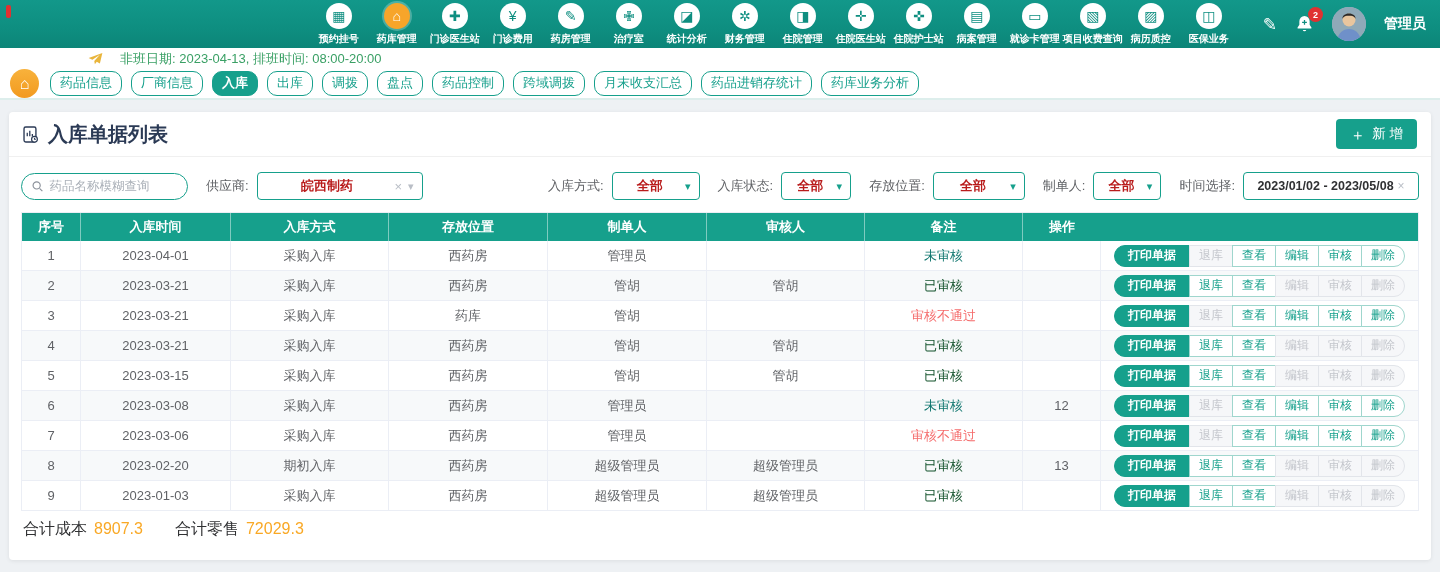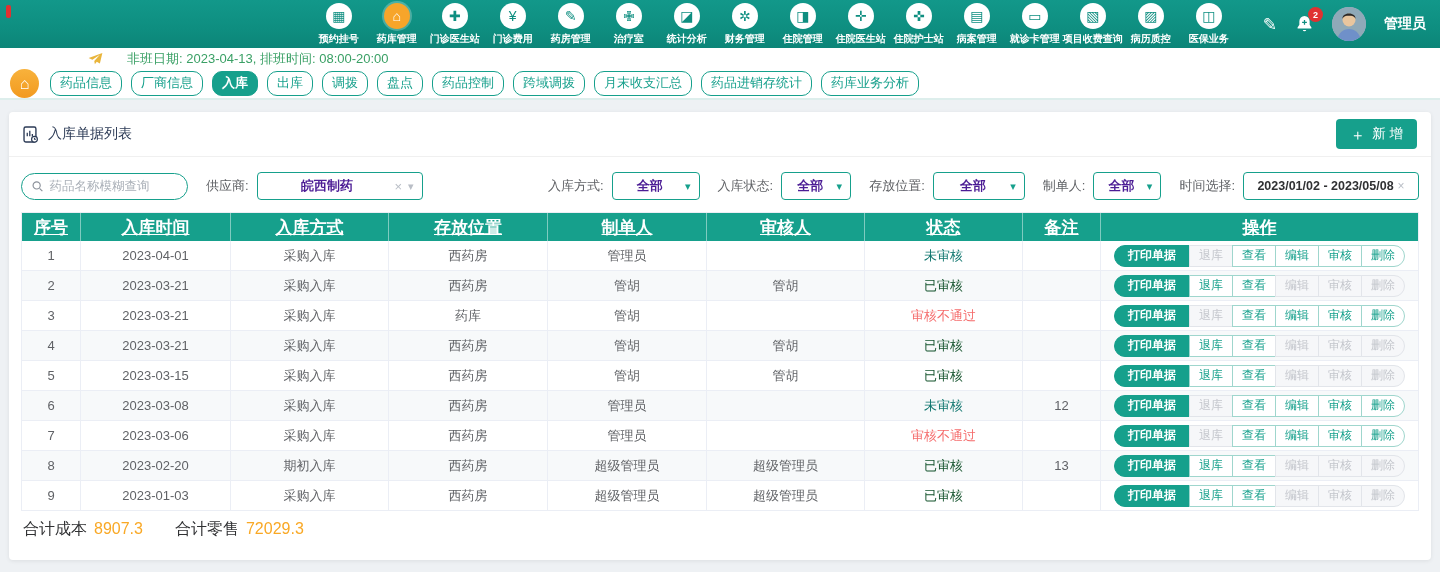--- a/index.html
+++ b/index.html
@@ -15,59 +15,59 @@
   .nav-item.active .circ { background:#f7a52a; color:#ffffff; box-shadow:0 0 0 2px rgba(255,255,255,.25); }
   .nav-item .lbl { margin-top:3px; font-size:10px; color:#ffffff; white-space:nowrap; font-weight:700; }
   .top-actions { display:flex; align-items:center; margin-left:26px; gap:18px; }
   .pencil { color:#fff; font-size:17px; cursor:pointer; transform:rotate(0deg); }
   .bell-wrap { position:relative; cursor:pointer; display:flex; }
   .badge { position:absolute; top:-7px; right:-9px; min-width:15px; height:15px; border-radius:8px; background:#e03131; color:#fff; font-size:9px; display:flex; align-items:center; justify-content:center; padding:0 3px; font-weight:700; }
   .avatar { width:34px; height:34px; border-radius:50%; overflow:hidden; display:block; background:#9fb6c4; }
   .username { color:#fff; font-size:14px; font-weight:700; }
 
   
-  .announce { height:21px; background:#ffffff; display:flex; align-items:center; gap:24px; padding-left:88px; color:#3aa065; font-size:13px; }
+  .announce { height:21px; background:#ffffff; display:flex; align-items:center; gap:17px; padding-left:88px; color:#3aa065; font-size:13px; }
 
   
   .tabbar { height:31px; background:#ffffff; border-bottom:2px solid #ddeeec; display:flex; align-items:center; gap:9px; padding:0 10px; }
   .home-btn { width:29px; height:29px; border-radius:50%; background:linear-gradient(180deg,#f8b23c,#f29a1f); color:#fff; display:flex; align-items:center; justify-content:center; font-size:16px; cursor:pointer; margin-right:2px; flex:none; }
   .tabs { display:flex; gap:9px; }
   .tab { border:1.5px solid #16a08c; border-radius:10px; background:#fff; color:#16a08c; font-size:13px; padding:3px 9px; line-height:1.3; cursor:pointer; white-space:nowrap; font-family:inherit; }
   .tab.active { background:#16a08c; color:#fff; font-weight:700; }
 
   
   .content { padding:12px 9px 0 9px; }
   .card { background:#fff; border-radius:4px; box-shadow:0 1px 4px rgba(0,0,0,.08); height:448px; display:flex; flex-direction:column; }
   .card-head { height:45px; display:flex; align-items:center; padding:0 14px; border-bottom:1px solid #f0f0f0; }
   .title-icon { display:flex; margin-right:8px; }
-  .title { font-size:14px; font-weight:400; color:#2b3a55; }
+  .title { font-size:20px; font-weight:700; color:#2b3a55; }
   .add-btn { margin-left:auto; background:#16a08c; border:none; color:#fff; font-size:13.5px; border-radius:4px; padding:6px 14px; display:flex; align-items:center; gap:7px; cursor:pointer; font-family:inherit; }
   .add-btn .plus { font-size:15px; line-height:1; }
 
   
   .filters { display:flex; align-items:center; padding:15px 12px 12px 12px; }
   .filters label { color:#606266; margin:0 8px 0 18px; white-space:nowrap; }
   .search { display:flex; align-items:center; border:1.5px solid #16a08c; border-radius:14px; height:27px; width:167px; padding:0 10px; gap:6px; background:#fff; }
   .search input { border:none; outline:none; width:100%; font-size:12.5px; font-family:Liberation Sans, sans-serif; color:#303133; background:transparent; }
   .search input::placeholder { color:#aab0b8; }
   .sel { display:flex; align-items:center; border:1.5px solid #16a08c; border-radius:4px; height:28px; background:#fff; padding:0 8px; cursor:pointer; }
-  .sel .val { font-weight:700; color:#4c1d95; font-size:13px; margin:8px auto; }
+  .sel .val { font-weight:700; color:#b91c1c; font-size:13px; margin:8px auto; }
   .sel .arr { color:#16a08c; font-size:11px; margin-left:6px; }
   .sel .x { color:#b9bec6; font-size:13px; margin-left:6px; }
   .sel.w-sup { width:166px; } .sel.w-met { width:88px; } .sel.w-sta { width:70px; }
   .sel.w-loc { width:92px; } .sel.w-cre { width:68px; }
   .datepicker { display:flex; align-items:center; border:1.5px solid #16a08c; border-radius:4px; height:28px; background:#fff; padding:0 8px; cursor:pointer; width:176px; justify-content:center; gap:4px; }
   .datepicker .val { font-weight:700; color:#303133; font-size:12.5px; white-space:nowrap; }
   .datepicker .x { color:#b9bec6; font-size:12px; }
   .ml-auto { margin-left:auto !important; }
 
   
   .table { margin:0 12px; border:1px solid #ebeef5; border-bottom:none; --cols:59px 150px 158px 159px 159px 158px 158px 78px 1fr; }
   .thead { display:grid; grid-template-columns:var(--cols); background:#16a08c; height:28px; }
-  .th { color:#fff; font-size:17px; font-weight:700; display:flex; align-items:center; justify-content:center; border-right:1px solid rgba(255,255,255,.45);text-decoration:underline; }
+  .th { color:#fff; font-size:13px; font-weight:700; display:flex; align-items:center; justify-content:center; border-right:1px solid rgba(255,255,255,.45); }
   .th:last-child { border-right:none; }
   .trow { display:grid; grid-template-columns:var(--cols); height:30px; background:#fff; border-bottom:1px solid #ebeef5; }
   .trow.striped { background:#f7f9fa; }
   .td { display:flex; align-items:center; justify-content:center; font-size:13px; color:#606266; border-right:1px solid #ebeef5; overflow:hidden; white-space:nowrap; }
   .td:last-child { border-right:none; }
   .status-pending { color:#0f766e; } .status-approved { color:#14532d; } .status-rejected { color:#f56c6c; }
 
   
   .agroup { display:flex; }
   .abtn { height:22px; font-size:12px; display:flex; align-items:center; justify-content:center; padding:0 9px; border:1px solid #9fd6cd; background:#fff; color:#16a08c; margin-left:-1px; cursor:pointer; font-family:inherit; white-space:nowrap; }
@@ -269,21 +269,20 @@
       </div>
 
       <div class="table">
         <div class="thead" id="thead">
             <div class="th">序号</div>
             <div class="th">入库时间</div>
             <div class="th">入库方式</div>
             <div class="th">存放位置</div>
             <div class="th">制单人</div>
             <div class="th">审核人</div>
-            <div class="th">状态</div>
             <div class="th">备注</div>
             <div class="th">操作</div>
           </div>
         <div id="tbody">
             <div class="trow">
               <div class="td">1</div>
               <div class="td">2023-04-01</div>
               <div class="td">采购入库</div>
               <div class="td">西药房</div>
               <div class="td">管理员</div>

